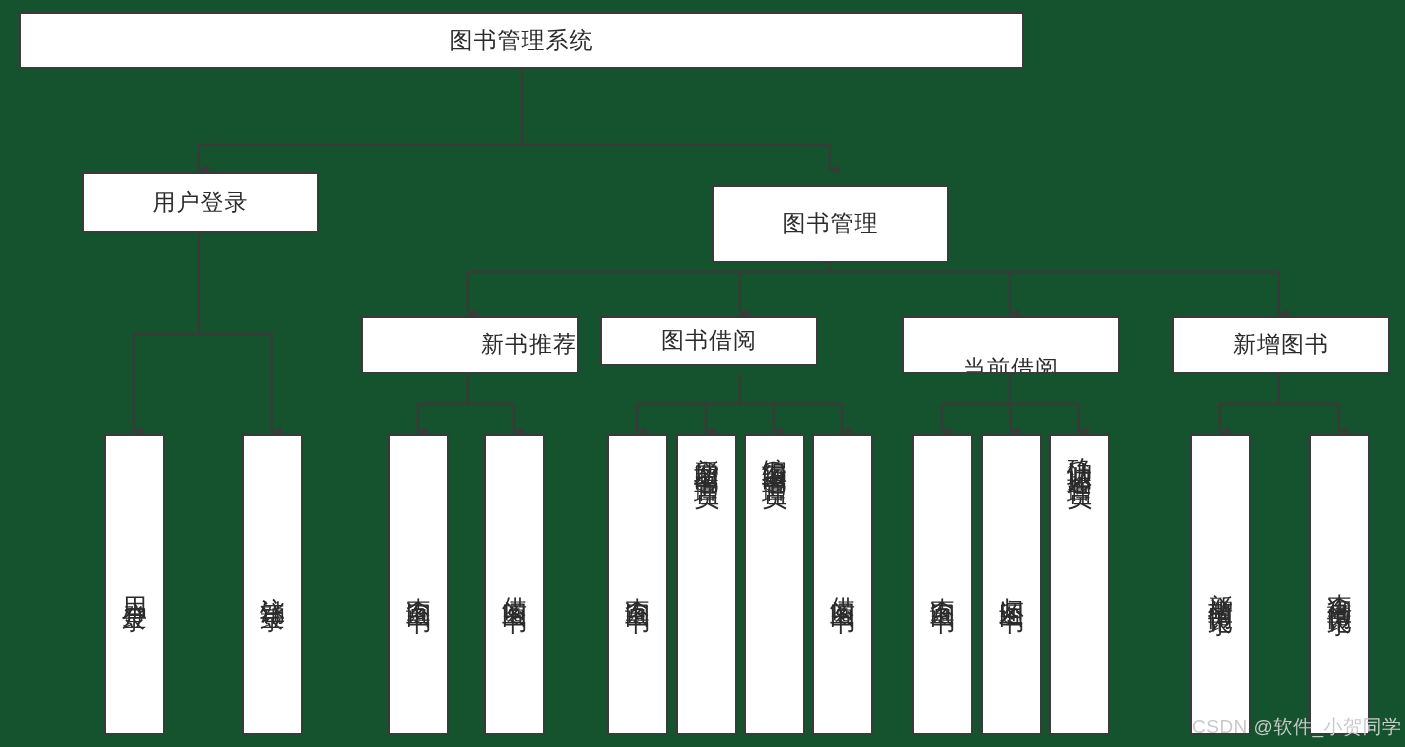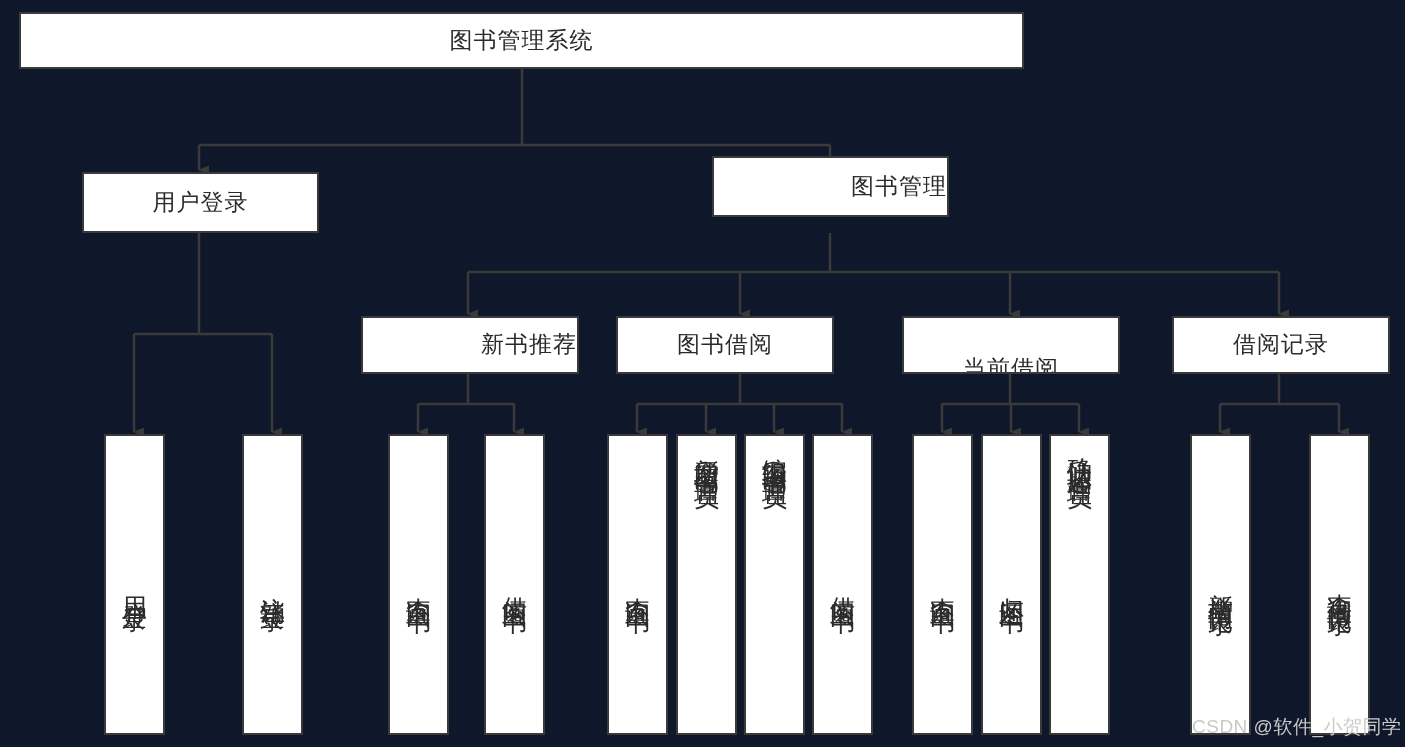--- a/index.html
+++ b/index.html
@@ -7,21 +7,21 @@
     padding: 0;
     background: #ffffff;
   }
   body {
     font-family: "Liberation Sans", "DejaVu Sans", sans-serif;
   }
   #canvas {
     position: relative;
     width: 1405px;
     height: 747px;
-    background: #0f172a;
+    background: #14532d;
     overflow: hidden;
   }
   svg#wires {
     position: absolute;
     left: 0;
     top: 0;
     width: 1405px;
     height: 747px;
     pointer-events: none;
   }
@@ -124,34 +124,34 @@
       </g>
   </svg>
 
   <div id="node-layer">
       <div class="node root horiz" style="left: 19px; top: 12px; width: 1005px; height: 57px; border-color: rgb(58, 58, 58); background: rgb(255, 255, 255);">
         <span class="label" style="color: rgb(43, 43, 43);">图书管理系统</span>
       </div>
       <div class="node level2 horiz" style="left: 82px; top: 172px; width: 237px; height: 61px; border-color: rgb(58, 58, 58); background: rgb(255, 255, 255);">
         <span class="label" style="color: rgb(43, 43, 43);">用户登录</span>
       </div>
-      <div class="node level2 horiz" style="left: 712px; top: 156px; width: 237px; height: 61px; border-color: rgb(58, 58, 58); background: rgb(255, 255, 255); justify-content: flex-end;">
+      <div class="node level2 horiz" style="left: 712px; top: 185px; width: 237px; height: 78px; border-color: rgb(58, 58, 58); background: rgb(255, 255, 255);">
         <span class="label" style="color: rgb(43, 43, 43);">图书管理</span>
       </div>
       <div class="node level3 horiz" style="left: 361px; top: 316px; width: 218px; height: 58px; border-color: rgb(58, 58, 58); background: rgb(255, 255, 255); justify-content: flex-end;">
         <span class="label" style="color: rgb(43, 43, 43);">新书推荐</span>
       </div>
-      <div class="node level3 horiz" style="left: 616px; top: 316px; width: 218px; height: 58px; border-color: rgb(58, 58, 58); background: rgb(255, 255, 255);">
+      <div class="node level3 horiz" style="left: 600px; top: 316px; width: 218px; height: 50px; border-color: rgb(58, 58, 58); background: rgb(255, 255, 255);">
         <span class="label" style="color: rgb(43, 43, 43);">图书借阅</span>
       </div>
       <div class="node level3 horiz" style="left: 902px; top: 316px; width: 218px; height: 58px; border-color: rgb(58, 58, 58); background: rgb(255, 255, 255);">
         <span class="label" style="color: rgb(43, 43, 43); margin-top: 47px;">当前借阅</span>
       </div>
       <div class="node level3 horiz" style="left: 1172px; top: 316px; width: 218px; height: 58px; border-color: rgb(58, 58, 58); background: rgb(255, 255, 255);">
-        <span class="label" style="color: rgb(43, 43, 43);">借阅记录</span>
+        <span class="label" style="color: rgb(43, 43, 43);">新增图书</span>
       </div>
       <div class="node leaf vert" style="left: 104px; top: 434px; width: 61px; height: 301px; border-color: rgb(58, 58, 58); background: rgb(255, 255, 255);">
         <span class="label" style="color: rgb(43, 43, 43);">用户登录</span>
       </div>
       <div class="node leaf vert" style="left: 242px; top: 434px; width: 61px; height: 301px; border-color: rgb(58, 58, 58); background: rgb(255, 255, 255);">
         <span class="label" style="color: rgb(43, 43, 43);">注销登录</span>
       </div>
       <div class="node leaf vert" style="left: 388px; top: 434px; width: 61px; height: 301px; border-color: rgb(58, 58, 58); background: rgb(255, 255, 255);">
         <span class="label" style="color: rgb(43, 43, 43);">查询图书</span>
       </div>

